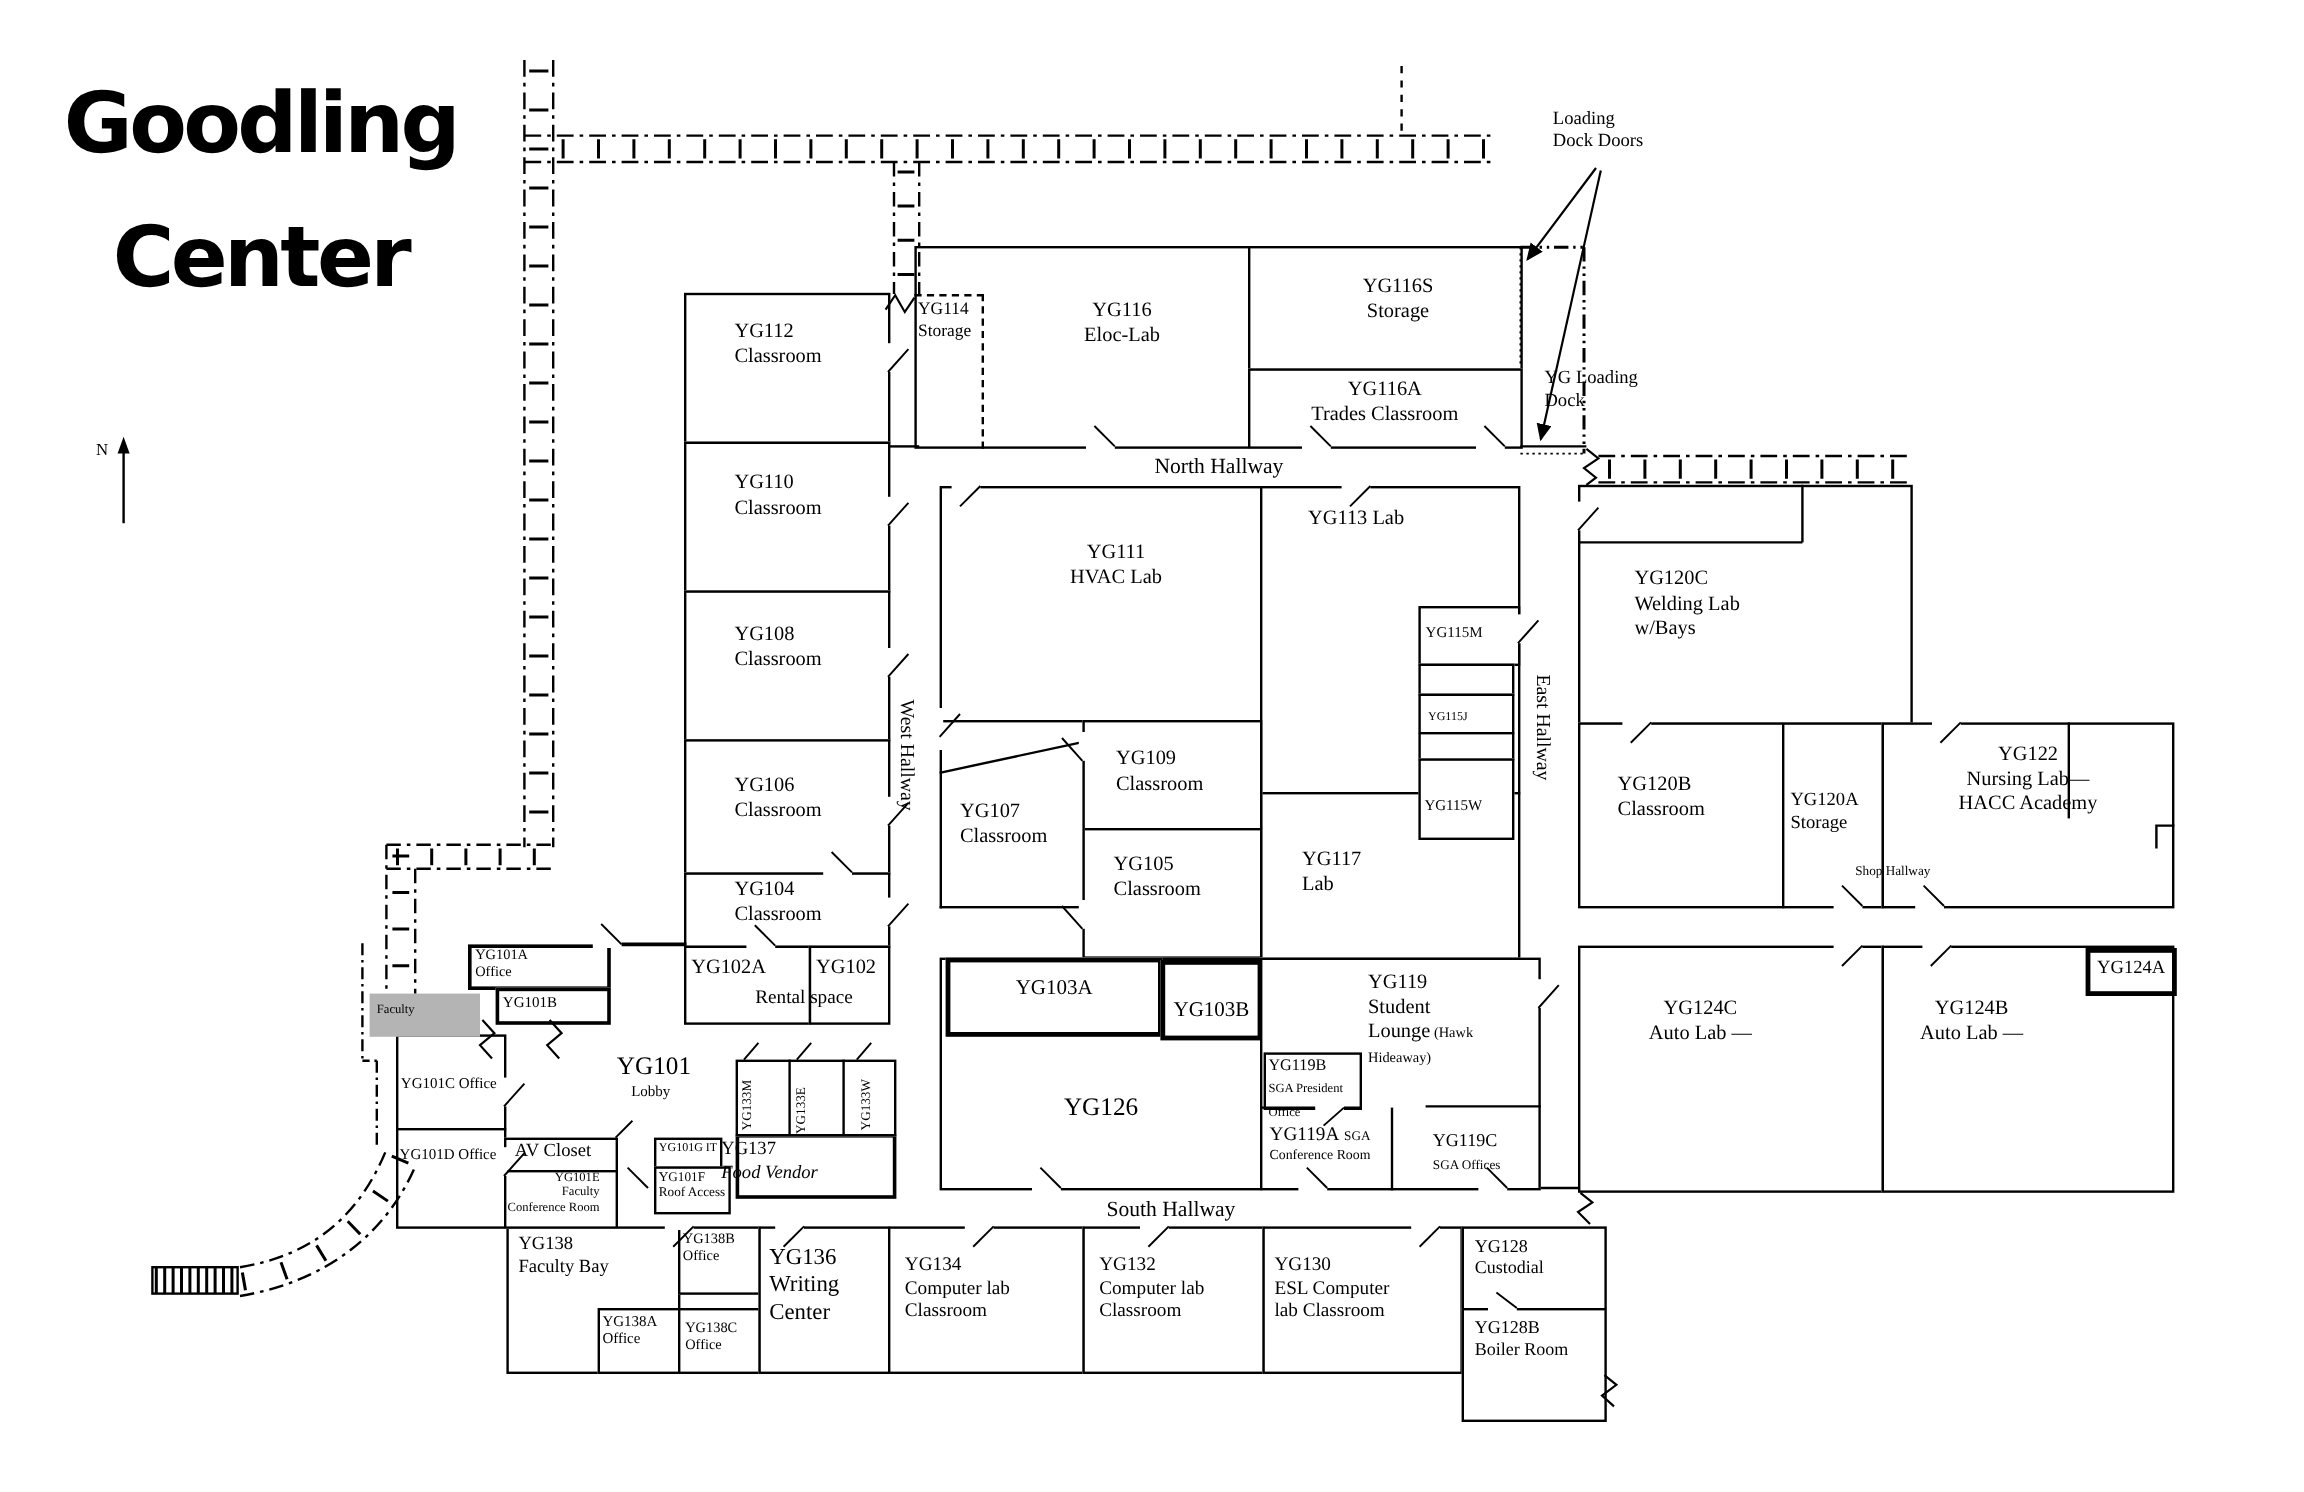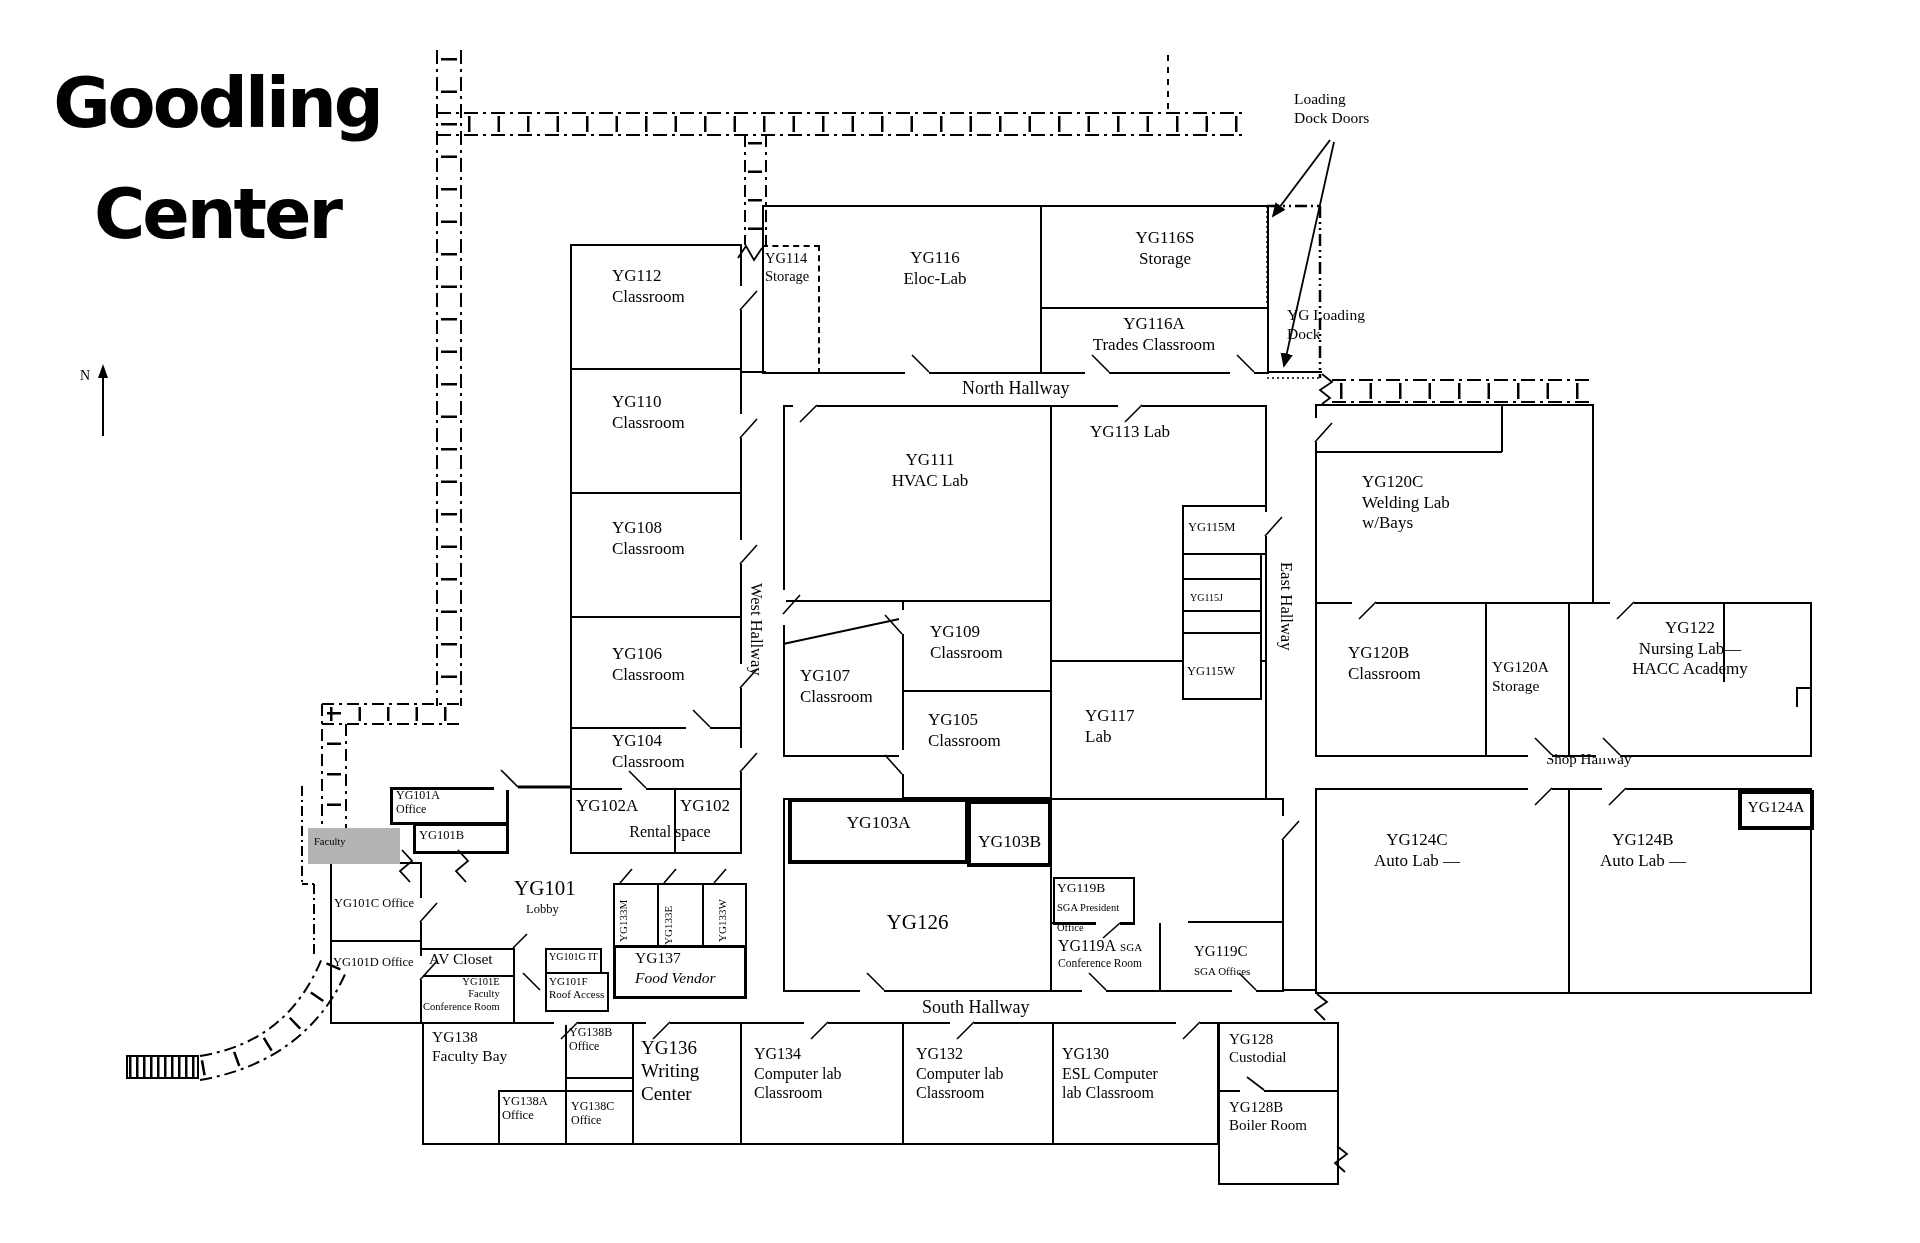--- a/index.html
+++ b/index.html
@@ -144,39 +144,42 @@
   <div class="lbl c" style="left:1740px;top:798px;width:72px;font-size:15.5px;">YG124A</div>
   <div class="lbl c" style="left:1352px;top:830px;width:130px;font-size:17px;">YG124C
 Auto Lab —</div>
   <div class="lbl c" style="left:1578px;top:830px;width:130px;font-size:17px;">YG124B
 Auto Lab —</div>
 
   <div class="lbl c" style="left:792px;top:812px;width:173px;font-size:17.5px;">YG103A</div>
   <div class="lbl c" style="left:969px;top:831px;width:81px;font-size:17.5px;">YG103B</div>
   <div class="lbl c" style="left:800px;top:910px;width:235px;font-size:21px;">YG126</div>
 
+  <div class="lbl" style="left:1140px;top:808px;width:142px;font-size:17px;"><span>YG119
+Student
+Lounge</span><span class="small"> (Hawk Hideaway)</span></div>
   <div class="lbl" style="left:1057px;top:880px;"><span style="font-size:13.5px;display:block;">YG119B</span><span style="font-size:10.5px;">SGA President
 Office</span></div>
   <div class="lbl" style="left:1058px;top:936px;"><span style="font-size:16px;">YG119A</span> <span style="font-size:11px;">SGA</span><span style="font-size:11.5px;display:block;">Conference Room</span></div>
   <div class="lbl" style="left:1194px;top:942px;"><span style="font-size:15px;display:block;">YG119C</span><span style="font-size:11px;">SGA Offices</span></div>
 
   <div class="lbl" style="left:514px;top:864px;margin-top:12px;"><span style="font-size:21px;display:block;">YG101</span><span style="font-size:12.5px;display:block;padding-left:12px;">Lobby</span></div>
   <div class="lbl" style="left:396px;top:789px;font-size:12px;line-height:1.15;">YG101A
 Office</div>
   <div class="lbl" style="left:419px;top:828px;font-size:12.5px;">YG101B</div>
   <div class="lbl" style="left:334px;top:896px;font-size:12.5px;">YG101C  Office</div>
   <div class="lbl" style="left:333px;top:955px;font-size:12.5px;">YG101D Office</div>
   <div class="lbl" style="left:429px;top:950px;font-size:15.5px;">AV Closet</div>
   <div class="lbl" style="left:423px;top:976px;font-size:10.5px;line-height:1.18;text-align:right;">YG101E
 Faculty
 Conference Room</div>
   <div class="lbl" style="left:549px;top:951px;font-size:10px;">YG101G  IT</div>
   <div class="lbl" style="left:549px;top:975px;font-size:11px;line-height:1.2;">YG101F
 Roof Access</div>
-  <div class="lbl" style="left:635px;top:949px;"><span style="font-size:15.5px;display:block;">YG137</span><span style="font-size:15.5px;font-style:italic;">Food Vendor</span></div>
+  <div class="lbl" style="left:601px;top:949px;"><span style="font-size:15.5px;display:block;">YG137</span><span style="font-size:15.5px;font-style:italic;">Food Vendor</span></div>
   <div class="lbl vflip" style="left:617px;top:890px;height:52px;font-size:11px;">YG133M</div>
   <div class="lbl vflip" style="left:662px;top:893px;height:52px;font-size:11px;">YG133E</div>
   <div class="lbl vflip" style="left:716px;top:890px;height:52px;font-size:11px;">YG133W</div>
   <div class="lbl" style="left:314px;top:836px;font-size:10.5px;">Faculty</div>
 
   <div class="lbl" style="left:432px;top:1028px;font-size:15.5px;">YG138
 Faculty Bay</div>
   <div class="lbl" style="left:569px;top:1026px;font-size:12px;line-height:1.15;">YG138B
 Office</div>
   <div class="lbl" style="left:502px;top:1094px;font-size:12.5px;line-height:1.15;">YG138A
@@ -197,21 +200,21 @@
 lab Classroom</div>
   <div class="lbl" style="left:1229px;top:1030px;font-size:15px;">YG128
 Custodial</div>
   <div class="lbl" style="left:1229px;top:1098px;font-size:15px;">YG128B
 Boiler Room</div>
 
   <div class="lbl" style="left:962px;top:378px;font-size:18px;">North Hallway</div>
   <div class="lbl" style="left:922px;top:997px;font-size:18px;">South Hallway</div>
   <div class="lbl vert" style="left:746px;top:583px;font-size:16.5px;">West Hallway</div>
   <div class="lbl vert" style="left:1276px;top:562px;font-size:16.5px;">East Hallway</div>
-  <div class="lbl" style="left:1546px;top:750px;font-size:15px;">Shop Hallway</div>
+  <div class="lbl" style="left:1546px;top:720px;font-size:11px;">Shop Hallway</div>
 
   <div class="lbl" style="left:1294px;top:90px;font-size:15.5px;">Loading
 Dock Doors</div>
   <div class="lbl" style="left:1287px;top:306px;font-size:15.5px;">YG Loading
 Dock</div>
 
   <svg class="overlay" width="1920" height="1243" viewBox="0 0 1920 1243">
     <defs>
       <marker id="ah" markerWidth="10" markerHeight="10" refX="7" refY="3.5" orient="auto">
         <polygon points="0,0 8,3.5 0,7" fill="#000"></polygon>

